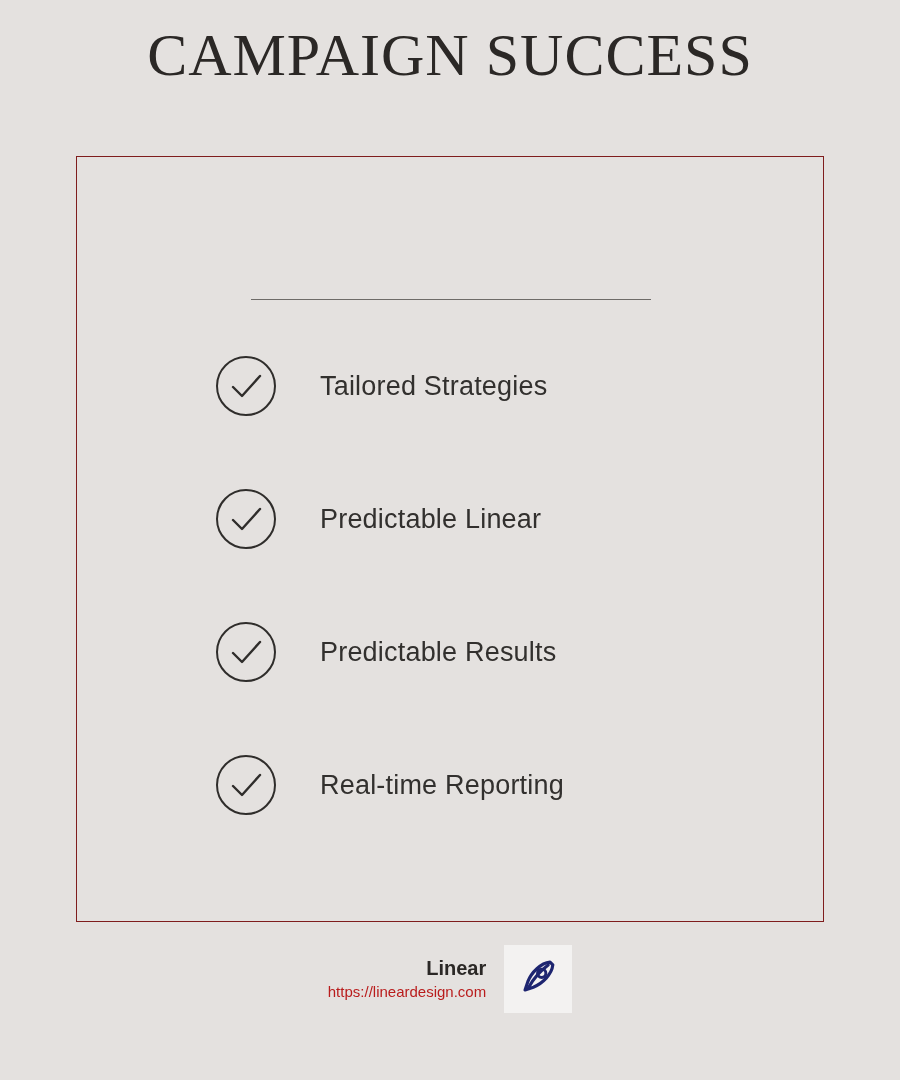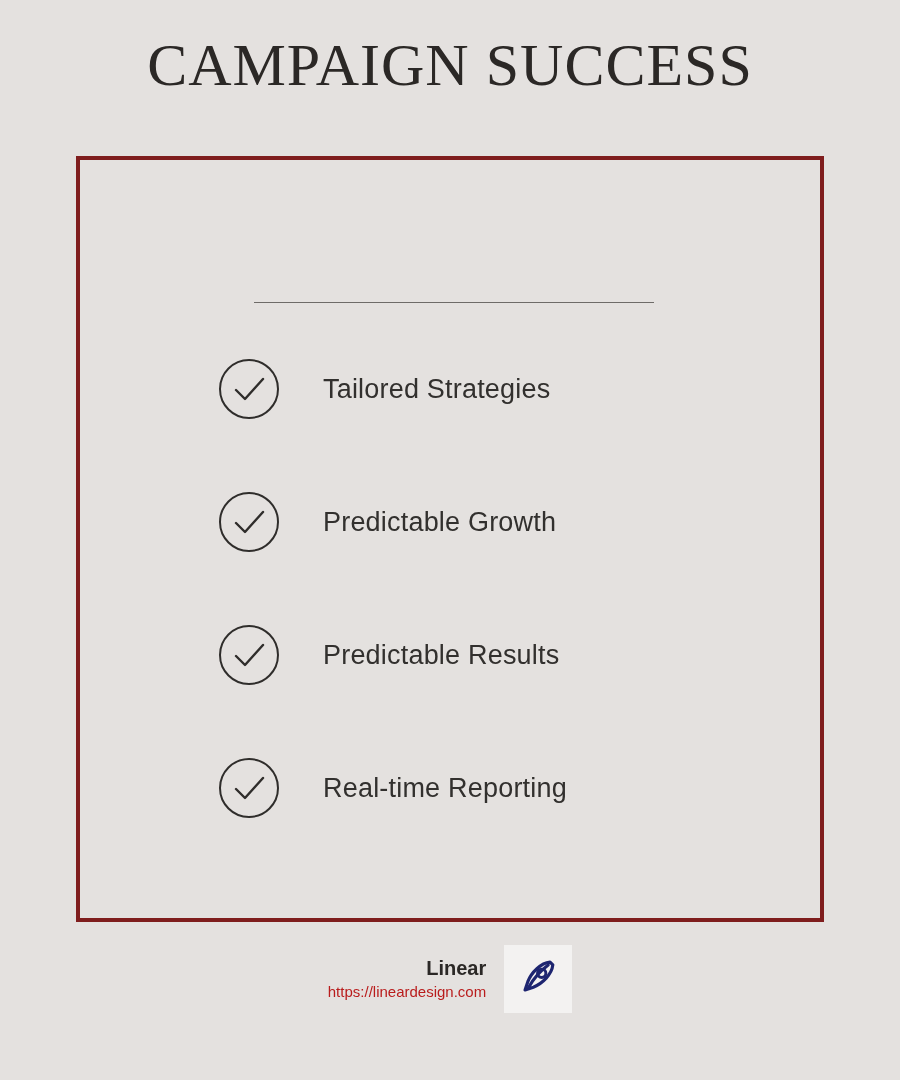--- a/index.html
+++ b/index.html
@@ -20,31 +20,31 @@
     height: 1080px;
     box-sizing: border-box;
   }
   .title {
     text-align: center;
     font-family: "Liberation Serif", serif;
     font-size: 60px;
     letter-spacing: 1px;
     color: #2b2826;
     margin: 0;
-    padding-top: 32px;
+    padding-top: 22px;
     font-weight: 400;
     line-height: 1.1;
   }
   .frame {
     position: absolute;
     left: 76px;
     top: 156px;
     width: 748px;
     height: 766px;
-    border: 4px solid #7f1d1d;
+    border: 1px solid #7f1d1d;
     box-sizing: border-box;
   }
   .rule {
     position: absolute;
     left: 174px;
     top: 142px;
     width: 400px;
     height: 0;
     border-top: 1px solid #6e6b68;
   }
@@ -134,21 +134,21 @@
         <span class="item-label">Tailored Strategies</span>
       </div>
 
       <div class="item">
         <span class="check">
           <svg viewBox="0 0 62 62" width="62" height="62">
             <circle cx="31" cy="31" r="29" fill="none" stroke="#2f2d2b" stroke-width="2"></circle>
             <polyline points="18,32 27,41 45,21" fill="none" stroke="#2f2d2b" stroke-width="2.4" stroke-linecap="round" stroke-linejoin="round"></polyline>
           </svg>
         </span>
-        <span class="item-label">Predictable Growth</span>
+        <span class="item-label">Predictable Linear</span>
       </div>
 
       <div class="item">
         <span class="check">
           <svg viewBox="0 0 62 62" width="62" height="62">
             <circle cx="31" cy="31" r="29" fill="none" stroke="#2f2d2b" stroke-width="2"></circle>
             <polyline points="18,32 27,41 45,21" fill="none" stroke="#2f2d2b" stroke-width="2.4" stroke-linecap="round" stroke-linejoin="round"></polyline>
           </svg>
         </span>
         <span class="item-label">Predictable Results</span>

